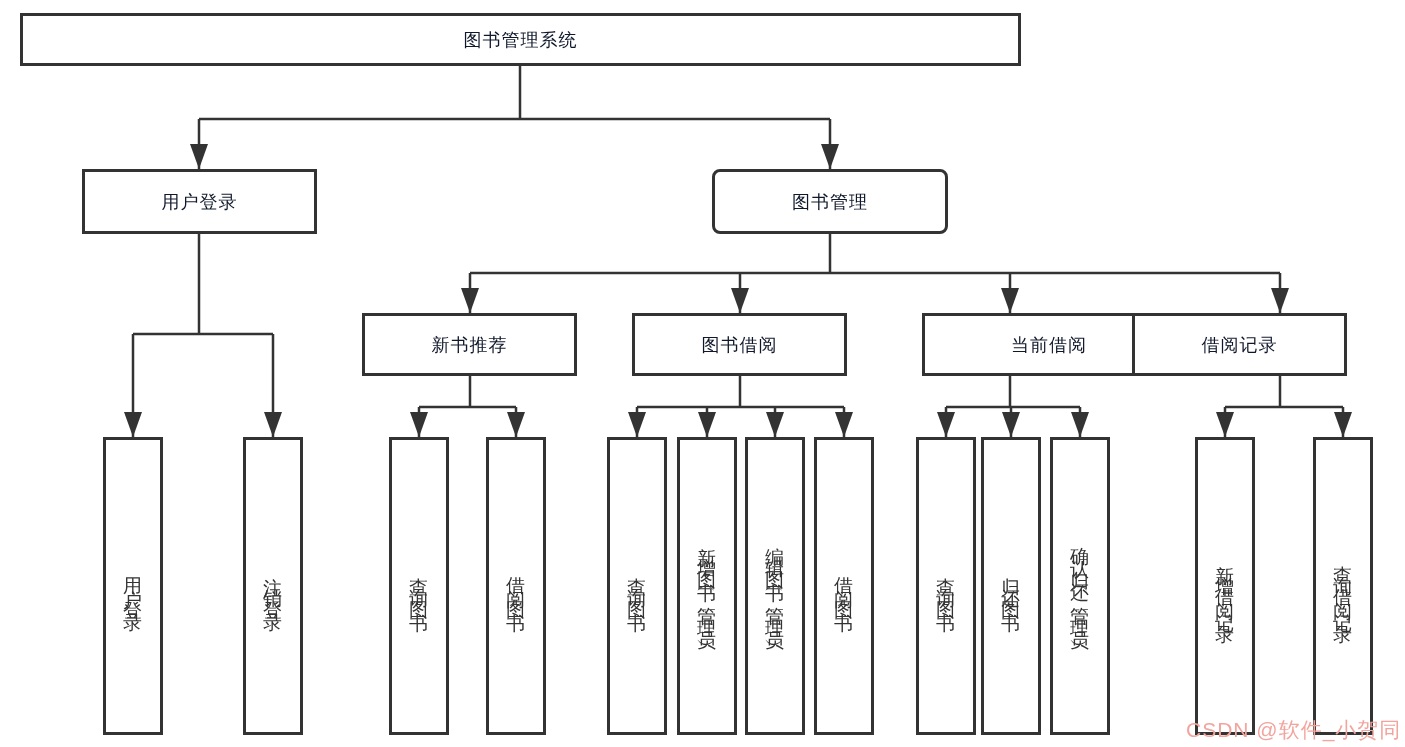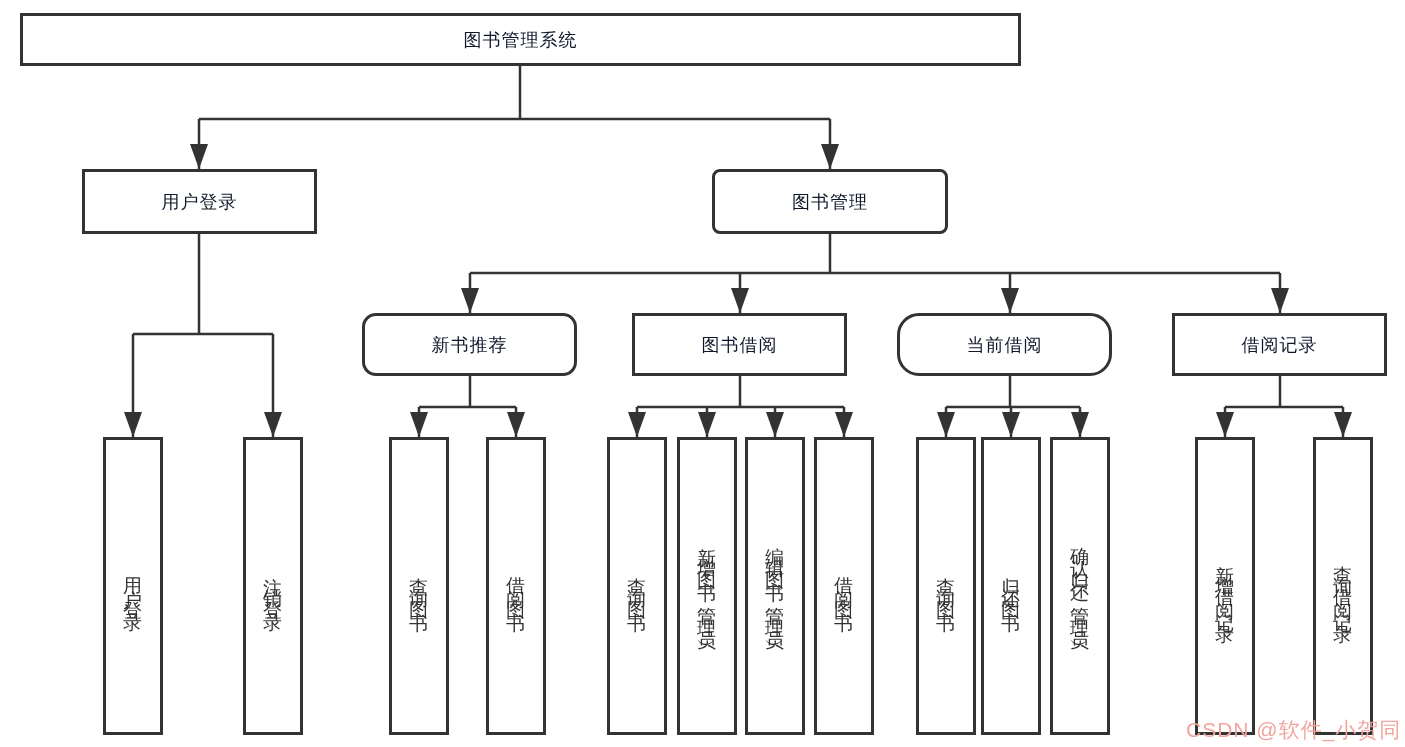--- a/index.html
+++ b/index.html
@@ -67,30 +67,30 @@
     <span>图书管理系统</span>
   </div>
 
   <div class="node" style="left:82px;top:169px;width:235px;height:65px;">
     <span>用户登录</span>
   </div>
   <div class="node" style="left:712px;top:169px;width:236px;height:65px;border-radius:8px;">
     <span>图书管理</span>
   </div>
 
-  <div class="node" style="left:362px;top:313px;width:215px;height:63px;border-radius:14px;">
+  <div class="node" style="left:362px;top:313px;width:215px;height:63px;">
     <span>新书推荐</span>
   </div>
   <div class="node" style="left:632px;top:313px;width:215px;height:63px;align-items:center;">
     <span>图书借阅</span>
   </div>
-  <div class="node" style="left:897px;top:313px;width:215px;height:63px;border-radius:22px;">
+  <div class="node" style="left:922px;top:313px;width:254px;height:63px;">
     <span>当前借阅</span>
   </div>
-  <div class="node" style="left:1172px;top:313px;width:215px;height:63px;">
+  <div class="node" style="left:1132px;top:313px;width:215px;height:63px;">
     <span>借阅记录</span>
   </div>
 
   <div class="leaf" style="left:103px;">
     <span class="vtxt">用户登录</span>
   </div>
   <div class="leaf" style="left:243px;">
     <span class="vtxt">注销登录</span>
   </div>
 

